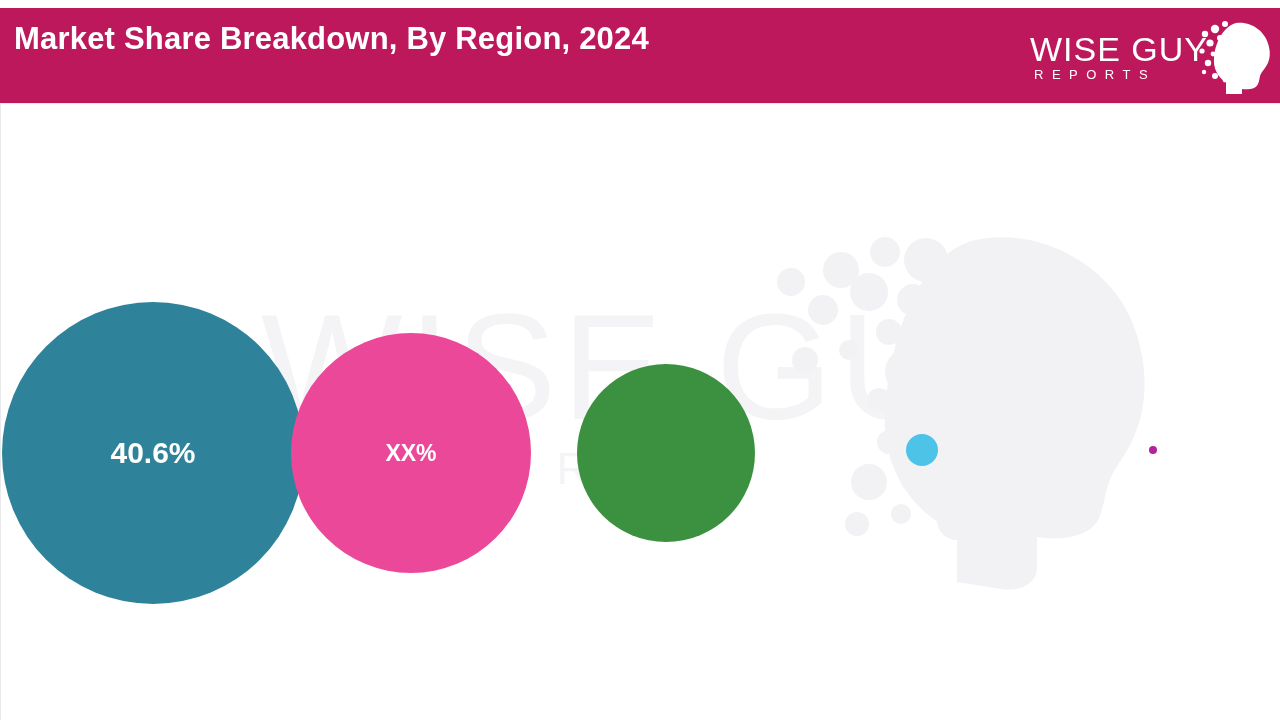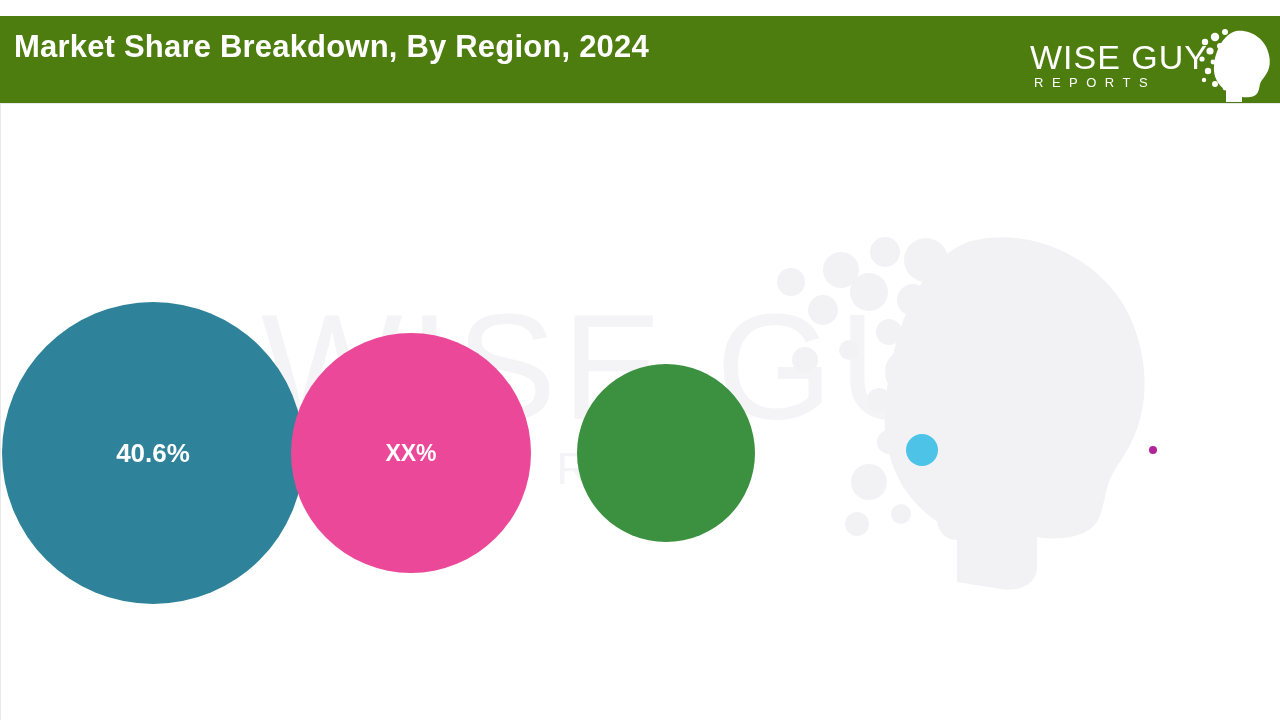--- a/index.html
+++ b/index.html
@@ -16,24 +16,24 @@
     height: 720px;
     overflow: hidden;
     background: #ffffff;
     box-sizing: border-box;
   }
 
   
   #header {
     position: absolute;
     left: 0;
-    top: 16px;
+    top: 8px;
     width: 1280px;
     height: 121px;
-    background: #4d7c0f;
+    background: #be185d;
     box-sizing: border-box;
   }
   #header-title {
     position: absolute;
     left: 14px;
     top: 13px;
     font-size: 31px;
     font-weight: bold;
     color: #ffffff;
     letter-spacing: 0.2px;
@@ -217,21 +217,21 @@
           <circle cx="240" cy="242" r="14"></circle>
           <circle cx="96" cy="292" r="12"></circle>
           <circle cx="140" cy="282" r="10"></circle>
           <circle cx="196" cy="288" r="20"></circle>
           <circle cx="236" cy="300" r="11"></circle>
         </g>
       </svg>
     </div>
 
     <div class="bubble" style="width:302px;height:302px;left:1px;top:198px;background:#2E8299;">
-      <span class="bubble-label" style="font-size:26px;">40.6%</span>
+      <span class="bubble-label" style="font-size:30px;">40.6%</span>
     </div>
 
     <div class="bubble" style="width:240px;height:240px;left:290px;top:229px;background:#ec4899;">
       <span class="bubble-label" style="font-size:23px;">XX%</span>
     </div>
 
     <div class="bubble" style="width:178px;height:178px;left:576px;top:260px;background:#3B913F;">
       <span class="bubble-label" style="font-size:18px;"></span>
     </div>
 

